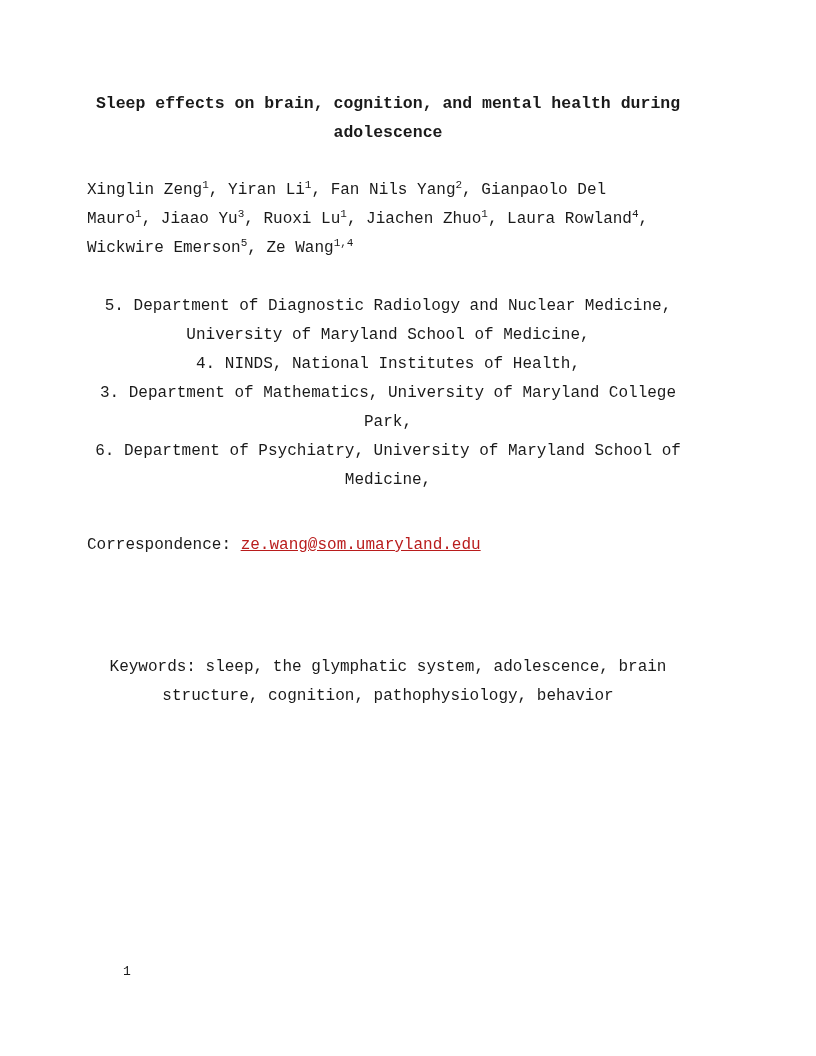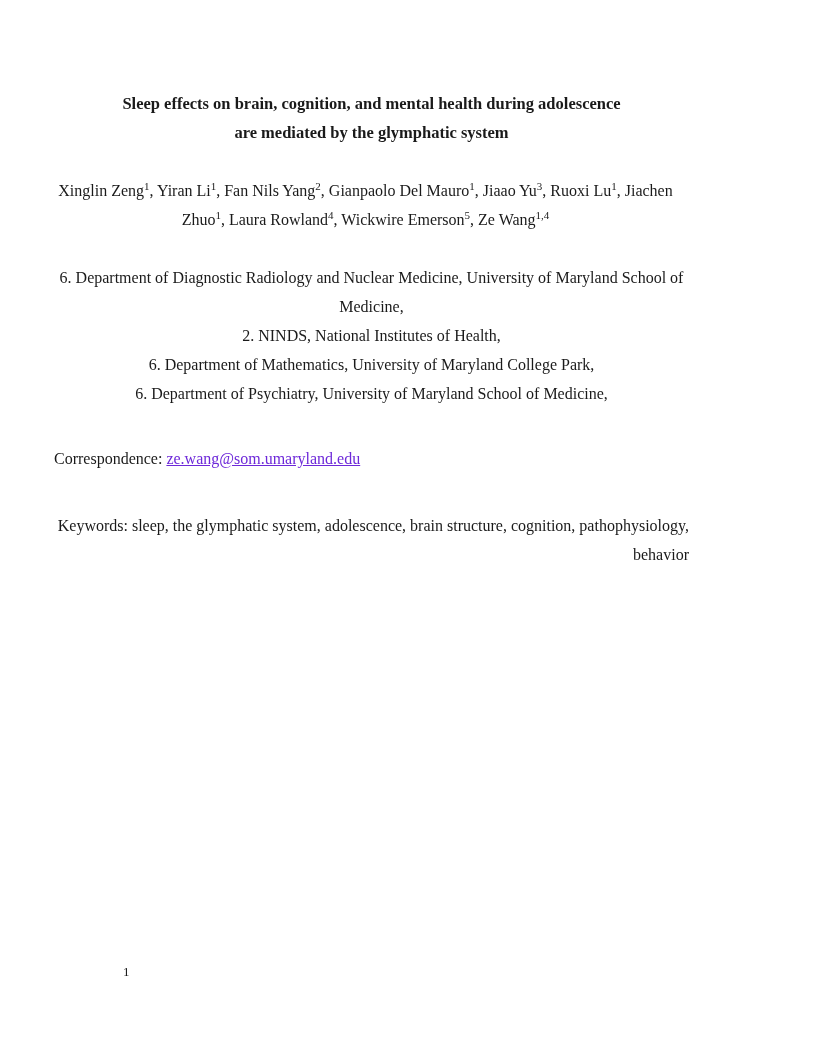--- a/index.html
+++ b/index.html
@@ -6,89 +6,87 @@
     margin: 0;
     padding: 0;
     background: #ffffff;
   }
   .page {
     position: relative;
     width: 812px;
     height: 1056px;
     background: #ffffff;
     box-sizing: border-box;
-    padding: 89px 123px 0 54px;
-    font-family: Liberation Serif, serif;
+    padding: 89px 123px 0 87px;
+    font-family: Liberation Mono, monospace;
     font-size: 16px;
     line-height: 29px;
     color: #1a1a1a;
   }
   .title {
     margin: 0;
     font-size: 16.5px;
     font-weight: bold;
     text-align: center;
     line-height: 29px;
   }
   .title-line {
     display: block;
   }
   .authors {
     margin: 29px 12px 0 0;
-    text-align: center;
   }
   .authors sup, .affiliation sup {
     font-size: 11px;
     line-height: 0;
   }
   .affiliations {
     margin-top: 29px;
   }
   .affiliation {
     margin: 0;
     text-align: center;
   }
   .correspondence {
     margin: 36px 0 0 0;
     text-align: left;
   }
   .email-link {
-    color: #6d28d9;
+    color: #b91c1c;
     text-decoration: underline;
     cursor: pointer;
   }
   .keywords {
-    margin: 38px 0 0 0;
-    text-align: right;
+    margin: 93px 0 0 0;
+    text-align: center;
   }
   .page-number {
     position: absolute;
     left: 123px;
     top: 964px;
     font-size: 13px;
     line-height: 16px;
     color: #1a1a1a;
   }
 </style>
 </head>
 <body>
 
 <div class="page">
 
   <h1 class="title">
     <span class="title-line">Sleep effects on brain, cognition, and mental health during adolescence</span>
-    <span class="title-line">are mediated by the glymphatic system</span>
   </h1>
 
   <p class="authors">Xinglin Zeng<sup>1</sup>, Yiran Li<sup>1</sup>, Fan Nils Yang<sup>2</sup>, Gianpaolo Del Mauro<sup>1</sup>, Jiaao Yu<sup>3</sup>, Ruoxi Lu<sup>1</sup>, Jiachen Zhuo<sup>1</sup>, Laura Rowland<sup>4</sup>, Wickwire Emerson<sup>5</sup>, Ze Wang<sup>1,4</sup></p>
 
   <div class="affiliations">
-    <p class="affiliation">6. Department of Diagnostic Radiology and Nuclear Medicine, University of Maryland School of Medicine,</p>
-    <p class="affiliation">2. NINDS, National Institutes of Health,</p>
-    <p class="affiliation">6. Department of Mathematics, University of Maryland College Park,</p>
+    <p class="affiliation">5. Department of Diagnostic Radiology and Nuclear Medicine, University of Maryland School of Medicine,</p>
+    <p class="affiliation">4. NINDS, National Institutes of Health,</p>
+    <p class="affiliation">3. Department of Mathematics, University of Maryland College Park,</p>
     <p class="affiliation">6. Department of Psychiatry, University of Maryland School of Medicine,</p>
   </div>
 
   <p class="correspondence">
     <span>Correspondence: </span><a class="email-link" href="#">ze.wang@som.umaryland.edu</a>
   </p>
 
   <p class="keywords">Keywords: sleep, the glymphatic system, adolescence, brain structure, cognition, pathophysiology, behavior</p>
 
   <div class="page-number">1</div>

